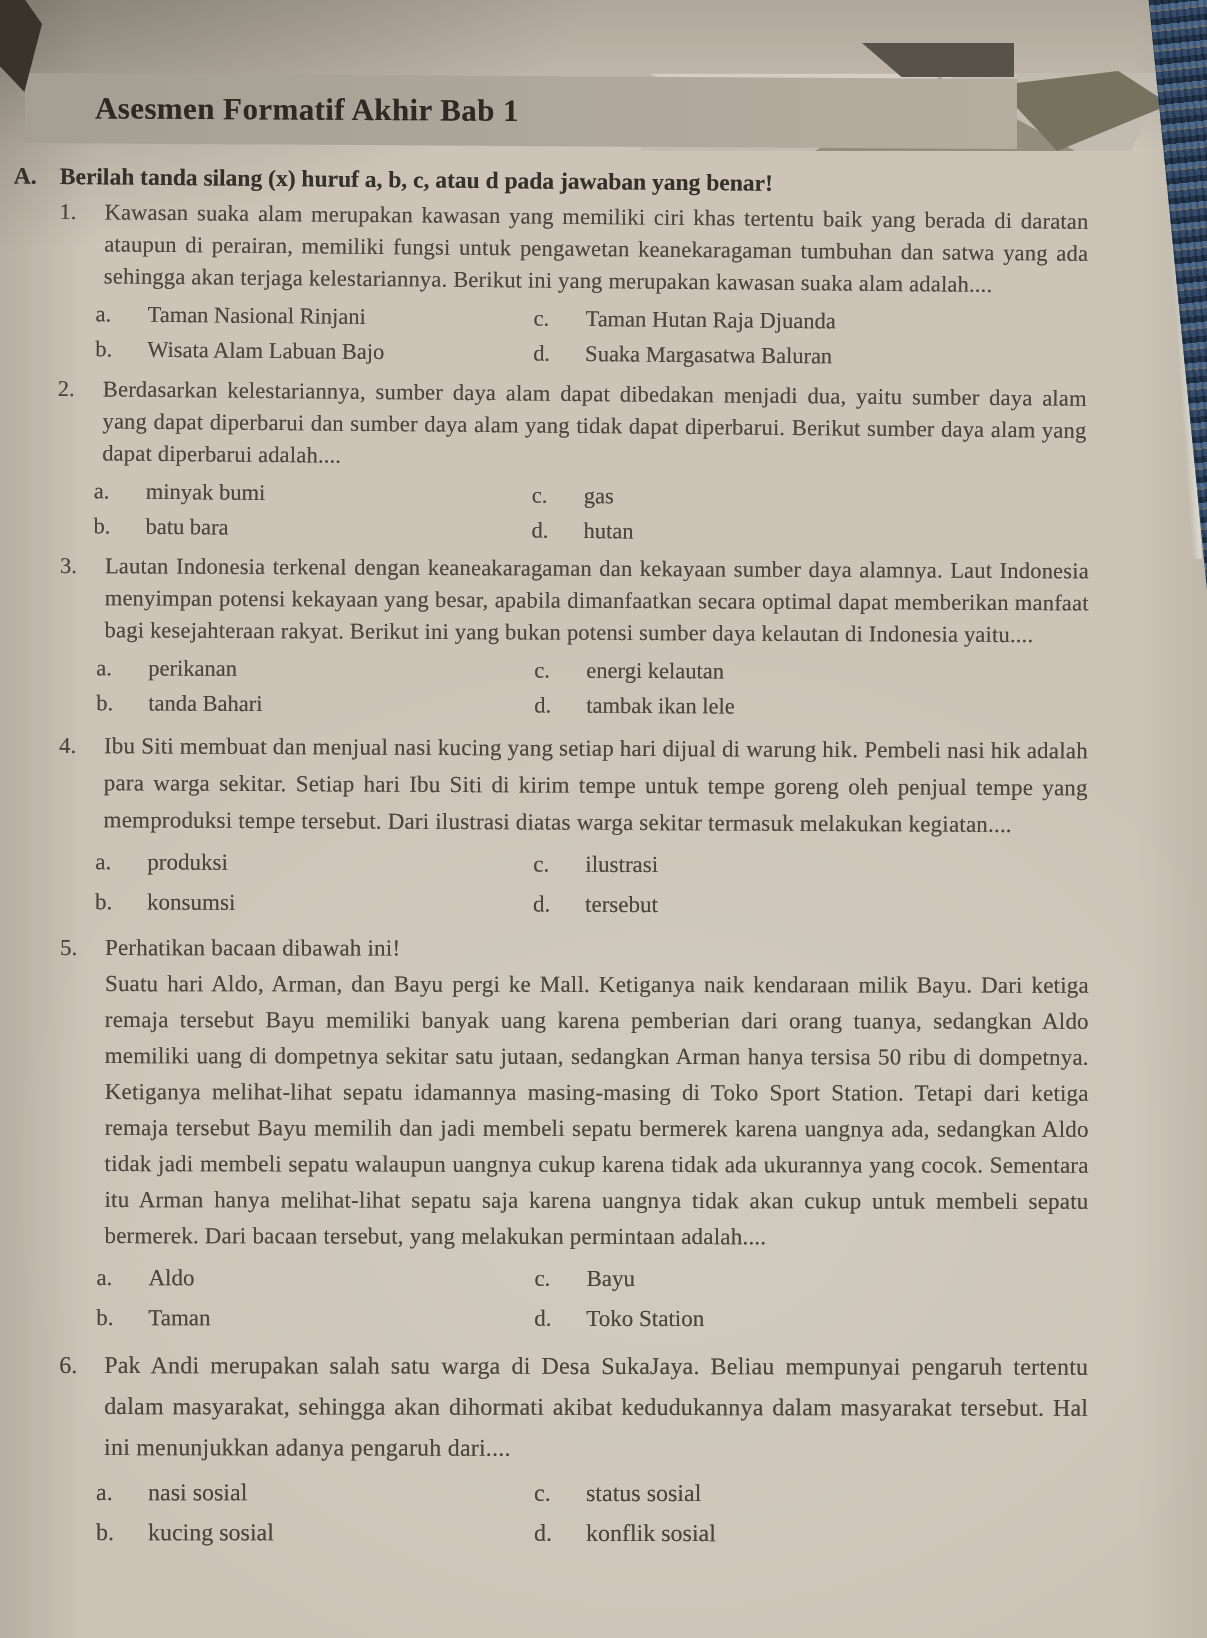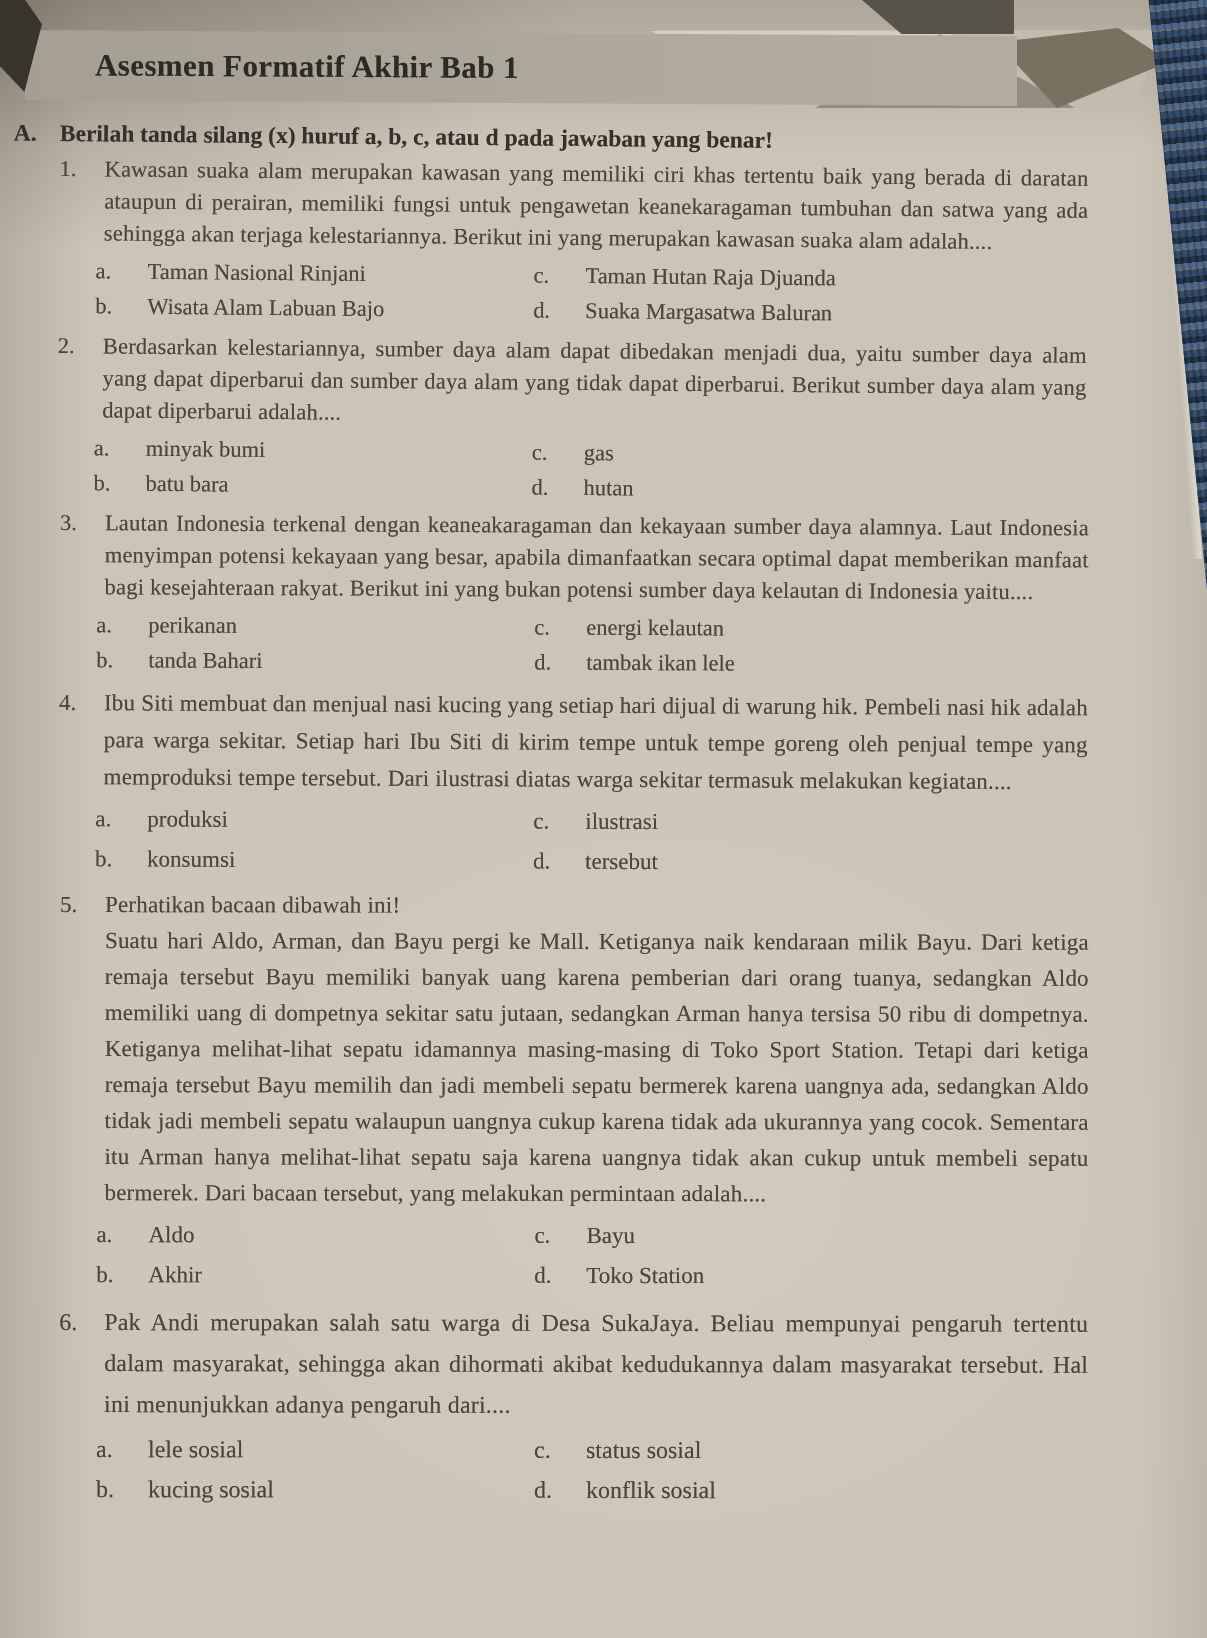--- a/index.html
+++ b/index.html
@@ -31,21 +31,21 @@
     position:absolute;top:0;right:44px;width:10px;height:560px;
     transform:rotate(-4deg);transform-origin:top right;
     background:linear-gradient(90deg, rgba(255,255,248,0), rgba(255,255,248,0.5));
   }
   .corner-dark{
     position:absolute;top:0;left:0;width:42px;height:92px;
     background:#38342c;
     clip-path:polygon(0 0, 60% 0, 100% 26%, 58% 100%, 0 72%);
   }
   
-  .header{position:relative;height:112px;}
+  .header{position:relative;height:112px;margin-top:43px;}
   .deco-trapezoid-light{
     position:absolute;left:640px;top:30px;width:528px;height:78px;
     background:#c2bcb0;clip-path:polygon(3% 0, 100% 0, 93% 100%, 0 100%);
   }
   .deco-triangle-white{
     position:absolute;left:650px;top:31px;width:310px;height:74px;
     background:#d4cec3;clip-path:polygon(0 0, 100% 0, 52% 100%);
   }
   .deco-triangle-mid{
     position:absolute;left:815px;top:34px;width:260px;height:74px;
@@ -228,38 +228,38 @@
             <div class="opt">
                 <span class="opt-letter">a.</span>
                 <span class="opt-text">Aldo</span>
               </div>
             <div class="opt">
                 <span class="opt-letter">c.</span>
                 <span class="opt-text">Bayu</span>
               </div>
             <div class="opt">
                 <span class="opt-letter">b.</span>
-                <span class="opt-text">Akhir</span>
+                <span class="opt-text">Taman</span>
               </div>
             <div class="opt">
                 <span class="opt-letter">d.</span>
                 <span class="opt-text">Toko Station</span>
               </div>
           </div>
         </div>
       </section>
 
       <section class="question g3">
         <span class="q-num">6.</span>
         <div class="q-body">
           <p class="q-text">Pak Andi merupakan salah satu warga di Desa SukaJaya. Beliau mempunyai pengaruh tertentu dalam masyarakat, sehingga akan dihormati akibat kedudukannya dalam masyarakat tersebut. Hal ini menunjukkan adanya pengaruh dari....</p>
           <div class="options">
             <div class="opt">
                 <span class="opt-letter">a.</span>
-                <span class="opt-text">lele sosial</span>
+                <span class="opt-text">nasi sosial</span>
               </div>
             <div class="opt">
                 <span class="opt-letter">c.</span>
                 <span class="opt-text">status sosial</span>
               </div>
             <div class="opt">
                 <span class="opt-letter">b.</span>
                 <span class="opt-text">kucing sosial</span>
               </div>
             <div class="opt">

